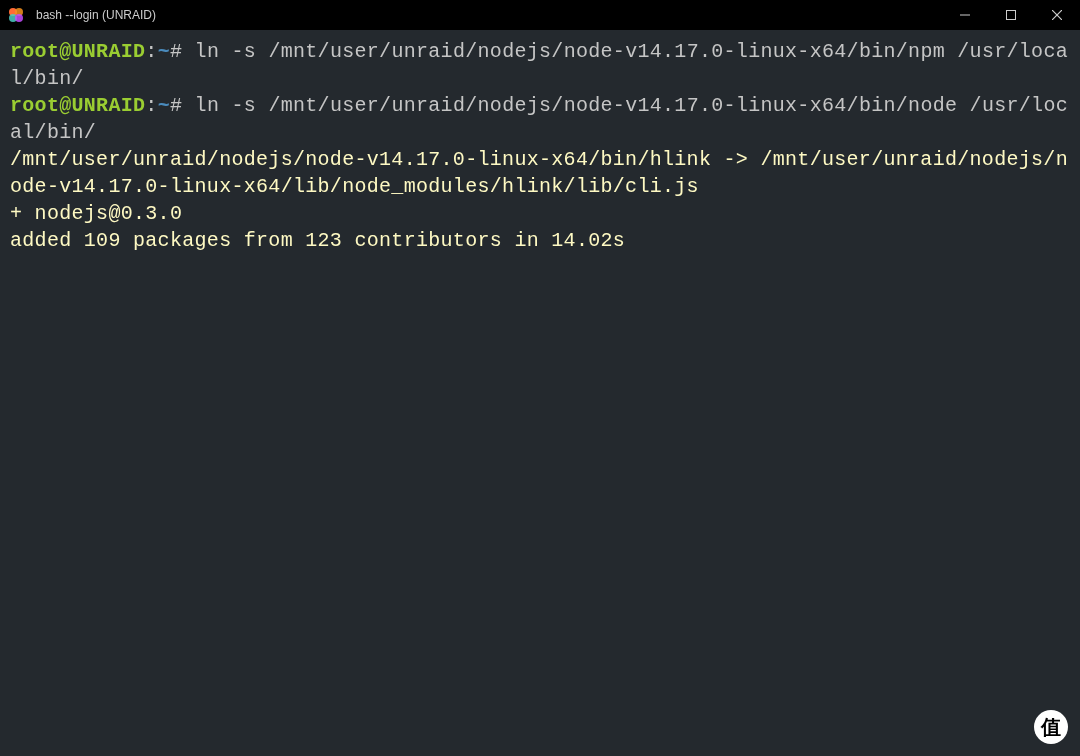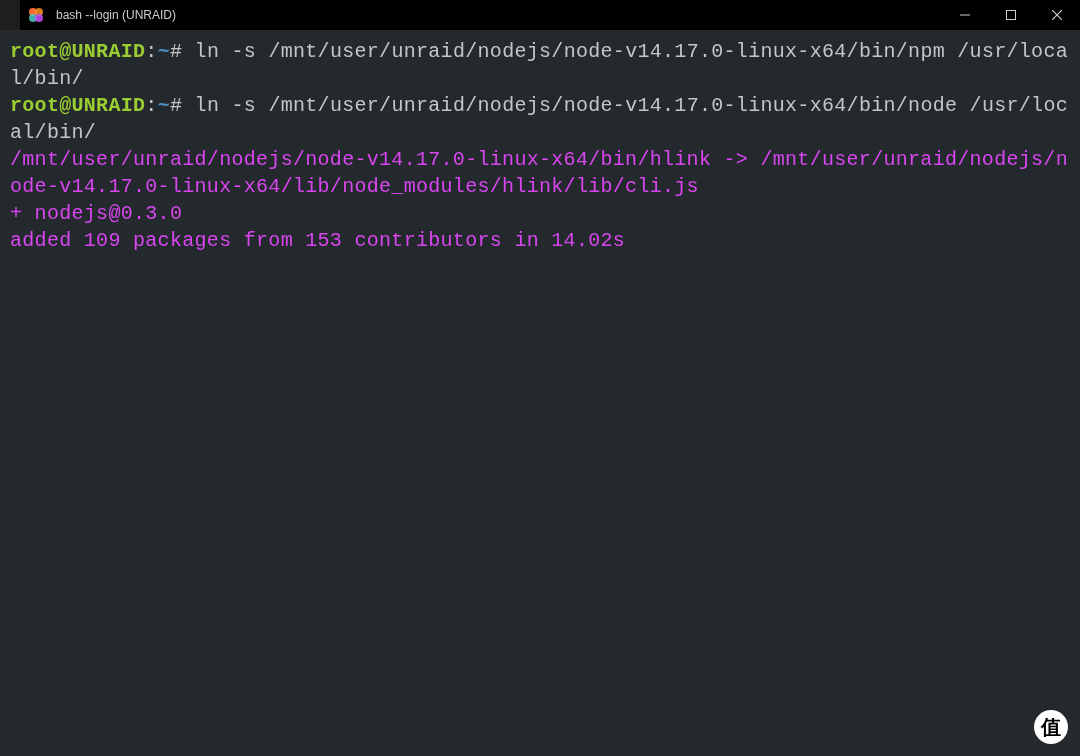--- a/index.html
+++ b/index.html
@@ -18,21 +18,20 @@
     }
     .title-bar {
       height: 30px;
       background: #000000;
       display: flex;
       align-items: center;
       padding: 0 8px;
       color: #cccccc;
       font-family: 'Segoe UI', Tahoma, sans-serif;
       font-size: 12px;
-      margin-left: 20px;
     }
     .title-bar-icon {
       width: 16px;
       height: 16px;
       margin-right: 12px;
       display: flex;
       align-items: center;
       justify-content: center;
     }
     .title-bar-title {
@@ -77,21 +76,21 @@
       color: #4a8bbd;
       font-weight: bold;
     }
     .prompt-hash {
       color: #c5c5c5;
     }
     .command {
       color: #c5c5c5;
     }
     .output {
-      color: #d946ef;
+      color: #fef9c3;
     }
     .cursor {
       display: inline-block;
       width: 11px;
       height: 21px;
       background: #c5c5c5;
       vertical-align: text-bottom;
       margin-left: 2px;
     }
     .watermark {
@@ -150,18 +149,18 @@
       </svg>
     </div>
   </div>
 </div>
 
 <div class="terminal" id="terminal-content">
     <div class="line"><span class="prompt-user">root@UNRAID</span><span class="prompt-colon">:</span><span class="prompt-path">~</span><span class="prompt-hash">#</span> <span class="command">ln -s /mnt/user/unraid/nodejs/node-v14.17.0-linux-x64/bin/npm /usr/local/bin/</span></div>
     <div class="line"><span class="prompt-user">root@UNRAID</span><span class="prompt-colon">:</span><span class="prompt-path">~</span><span class="prompt-hash">#</span> <span class="command">ln -s /mnt/user/unraid/nodejs/node-v14.17.0-linux-x64/bin/node /usr/local/bin/</span></div>
     <div class="line"><span class="output">/mnt/user/unraid/nodejs/node-v14.17.0-linux-x64/bin/hlink -&gt; /mnt/user/unraid/nodejs/node-v14.17.0-linux-x64/lib/node_modules/hlink/lib/cli.js</span></div>
     <div class="line"><span class="output">+ nodejs@0.3.0</span></div>
-    <div class="line"><span class="output">added 109 packages from 153 contributors in 14.02s</span></div>
+    <div class="line"><span class="output">added 109 packages from 123 contributors in 14.02s</span></div>
   </div>
 
 <div class="watermark">
   <div class="watermark-circle">值</div>
 </div>
 
 </body></html>

